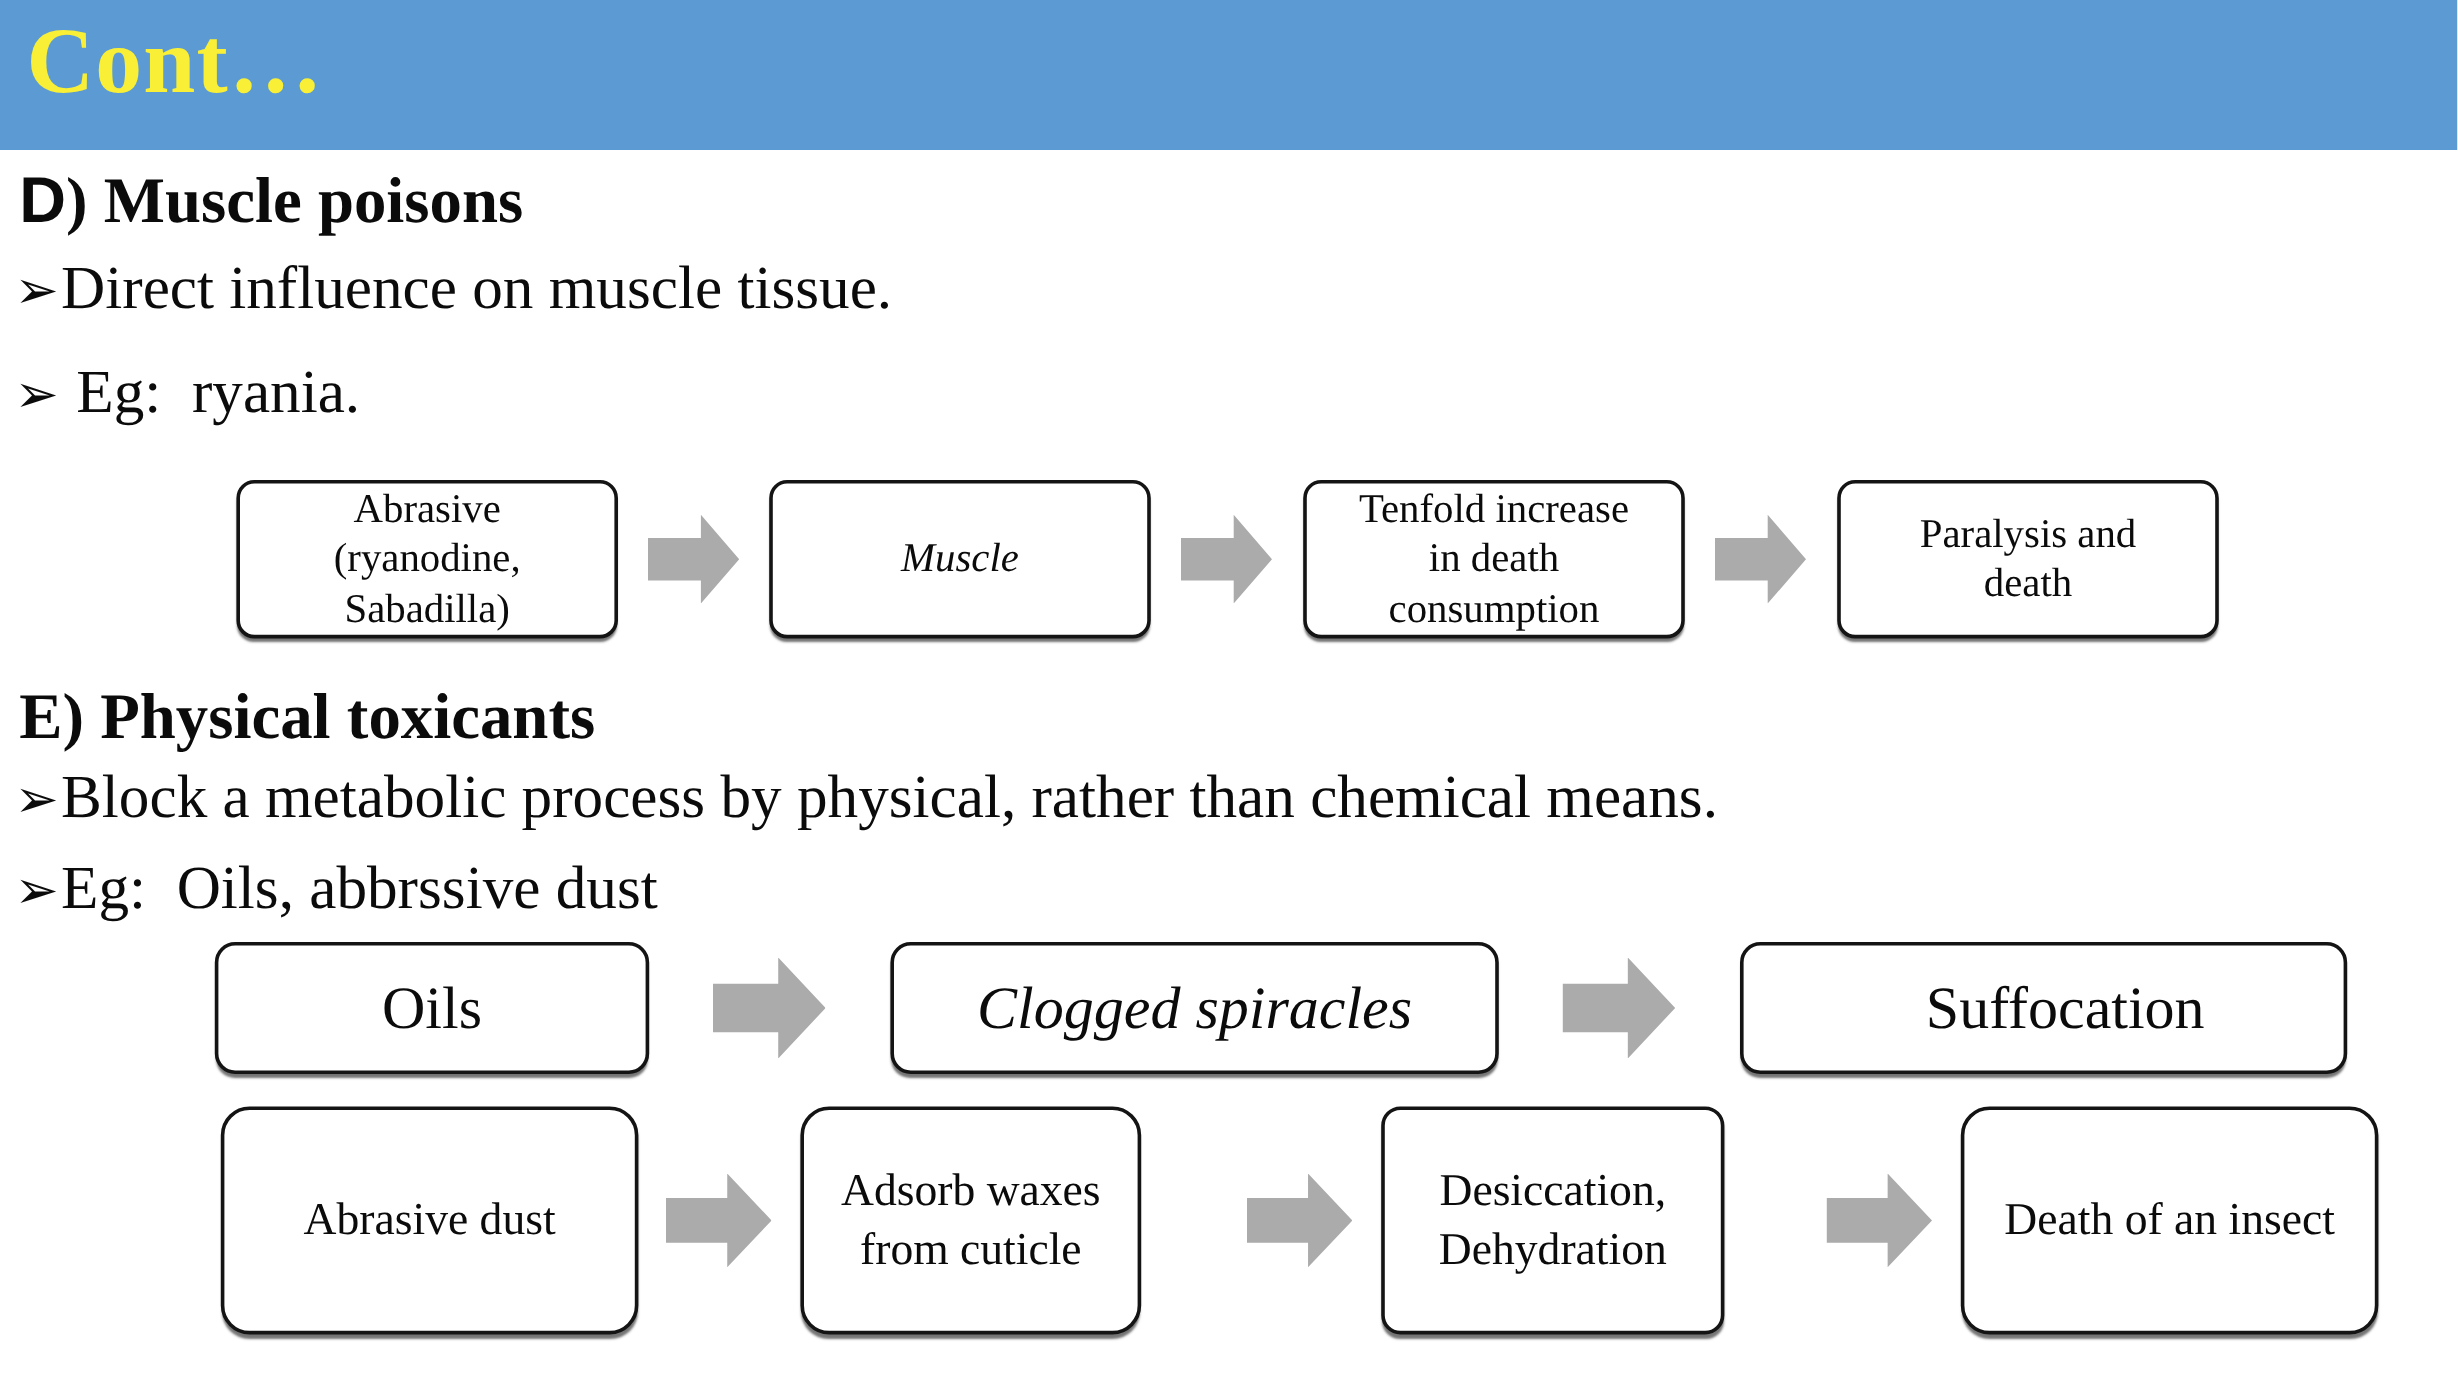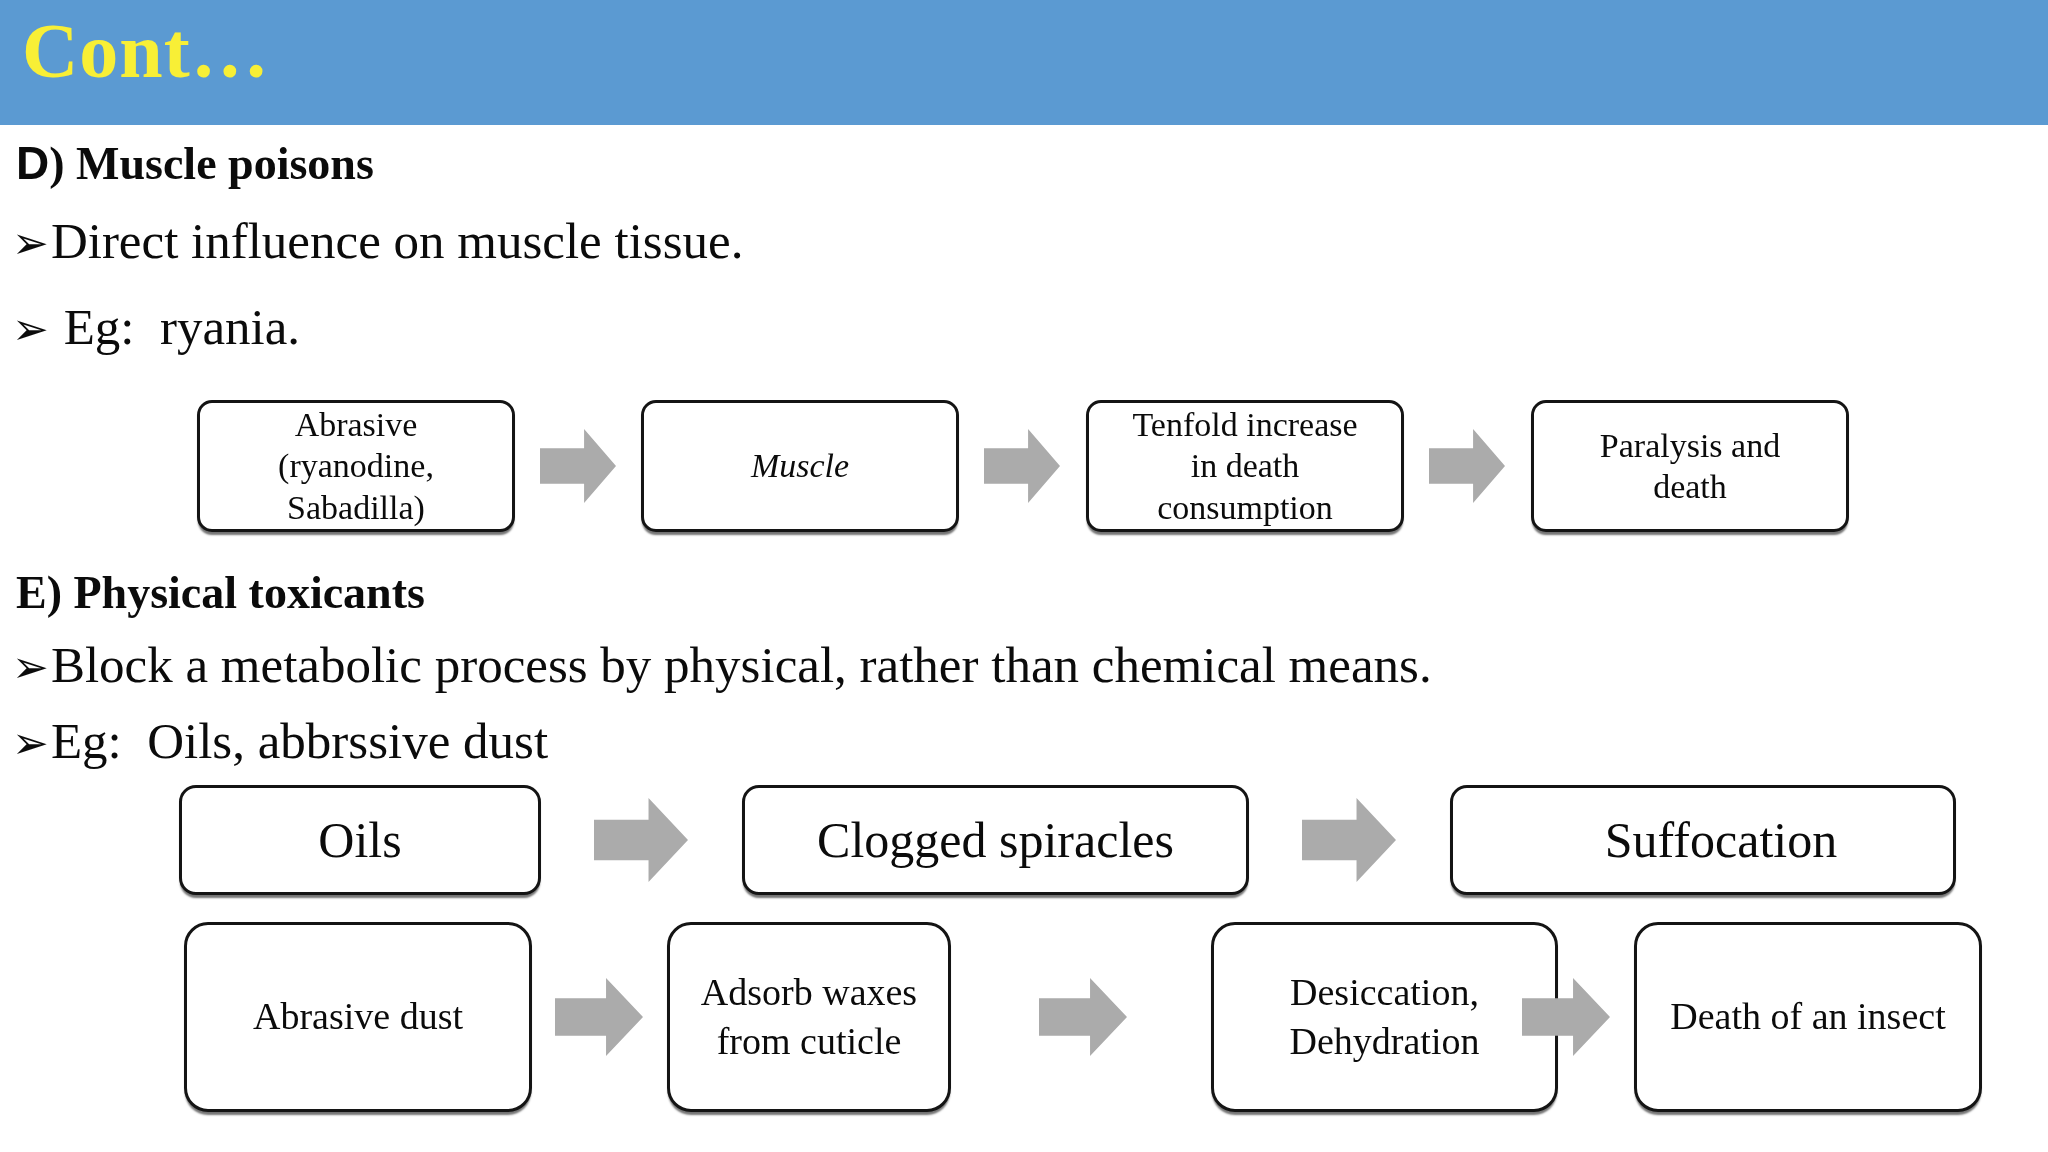--- a/index.html
+++ b/index.html
@@ -21,21 +21,21 @@
     position:absolute;left:0;top:0;width:2048px;height:125px;
     background:var(--header-bg,#5b9ad2);
   }
   .slide-title{
     position:absolute;left:22px;top:6px;
     font-size:78px;font-weight:bold;letter-spacing:1px;
     color:var(--title-text,#f8ef36);
   }
   .section-heading{
     position:absolute;left:16px;
-    font-size:46px;font-weight:bold;white-space:pre;
+    font-size:54px;font-weight:bold;white-space:pre;
   }
   .heading-d{top:136px;}
   .heading-e{top:566px;}
   .heading-prefix-sans{font-family:"Liberation Sans","DejaVu Sans",sans-serif;}
   .bullet-line{
     position:absolute;left:12px;
     font-size:51px;white-space:pre-wrap;
   }
   .bullet-glyph{
     font-family:"DejaVu Sans",sans-serif;
@@ -92,27 +92,27 @@
   <div class="flow-box row1" style="left:1531px;">Paralysis and
 death</div>
 
   <div class="section-heading heading-e"><span>E</span><span>) Physical toxicants</span></div>
 
   <div class="bullet-line b3"><span class="bullet-glyph">➢</span><span>Block a metabolic process by physical, rather than chemical means.</span></div>
   <div class="bullet-line b4"><span class="bullet-glyph">➢</span><span>Eg:  Oils, abbrssive dust</span></div>
 
   <div class="flow-box row2a" style="left:179px;width:362px;">Oils</div>
   <div class="block-arrow ar2a" style="left:594px;"></div>
-  <div class="flow-box row2a" style="left:742px;width:507px;">Clogged spiracles</div>
+  <div class="flow-box row2a" style="left:742px;width:507px;font-style:italic;">Clogged spiracles</div>
   <div class="block-arrow ar2a" style="left:1302px;"></div>
   <div class="flow-box row2a" style="left:1450px;width:506px;padding-left:36px;">Suffocation</div>
 
   <div class="flow-box row2b" style="left:184px;width:348px;">Abrasive dust</div>
   <div class="block-arrow ar2b" style="left:555px;"></div>
   <div class="flow-box row2b" style="left:667px;width:284px;">Adsorb waxes
 from cuticle</div>
   <div class="block-arrow ar2b" style="left:1039px;"></div>
-  <div class="flow-box row2b" style="left:1211px;width:347px;">Desiccation,
+  <div class="flow-box row2b" style="left:1151px;width:286px;border-radius:16px;">Desiccation,
 Dehydration</div>
   <div class="block-arrow ar2b" style="left:1522px;"></div>
   <div class="flow-box row2b" style="left:1634px;width:348px;">Death of an insect</div>
 
 </div>
 
 </body></html>

